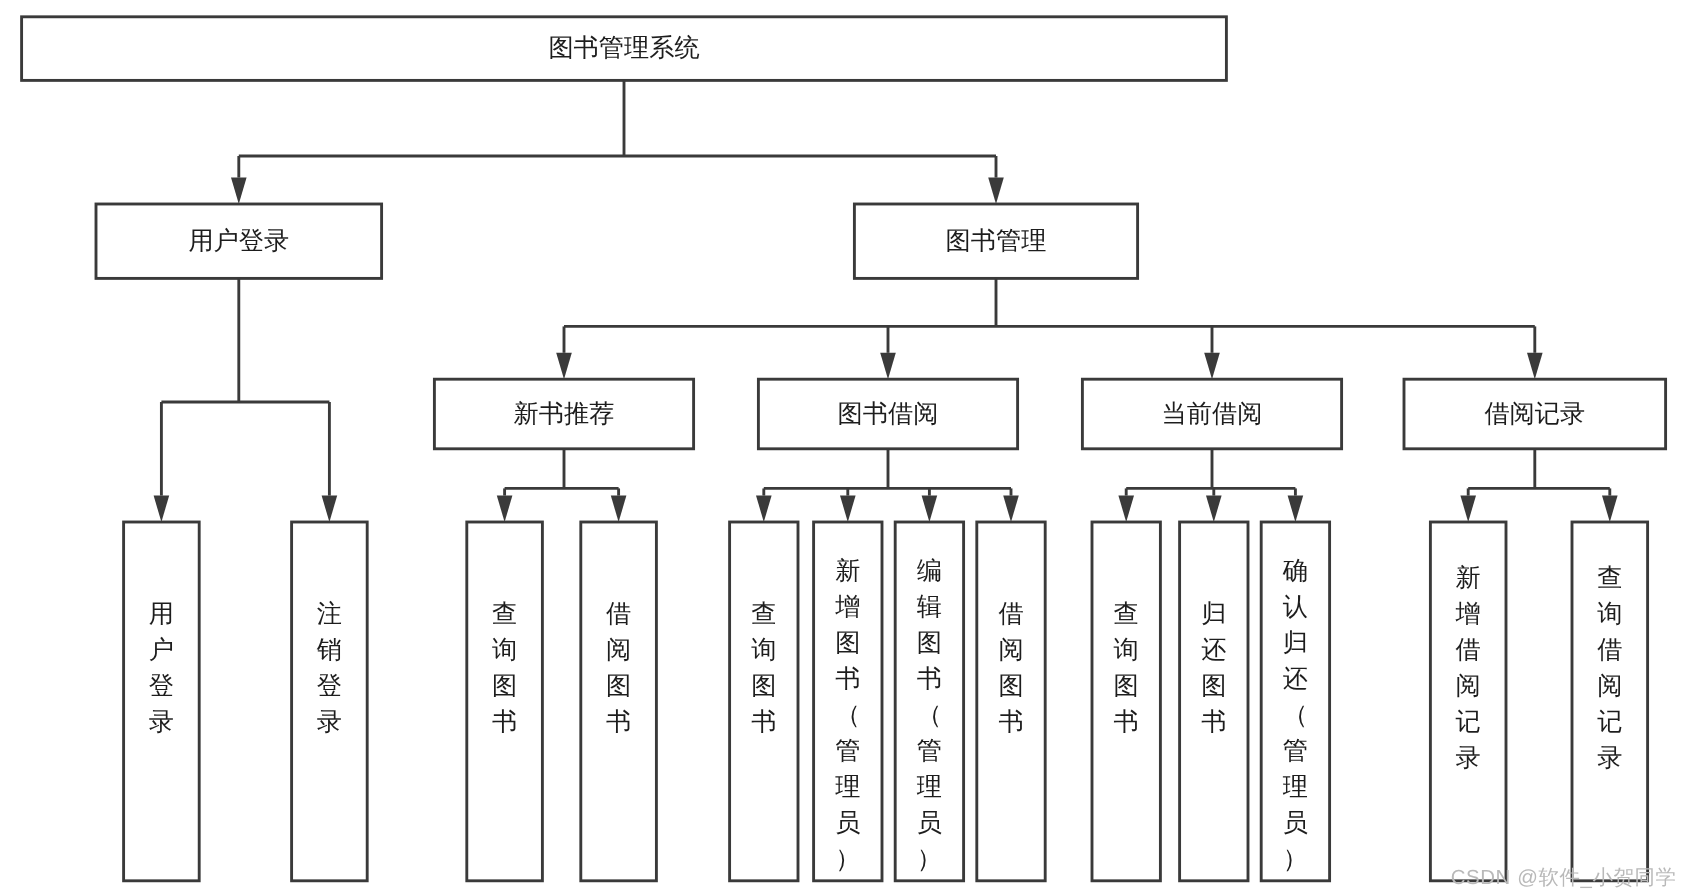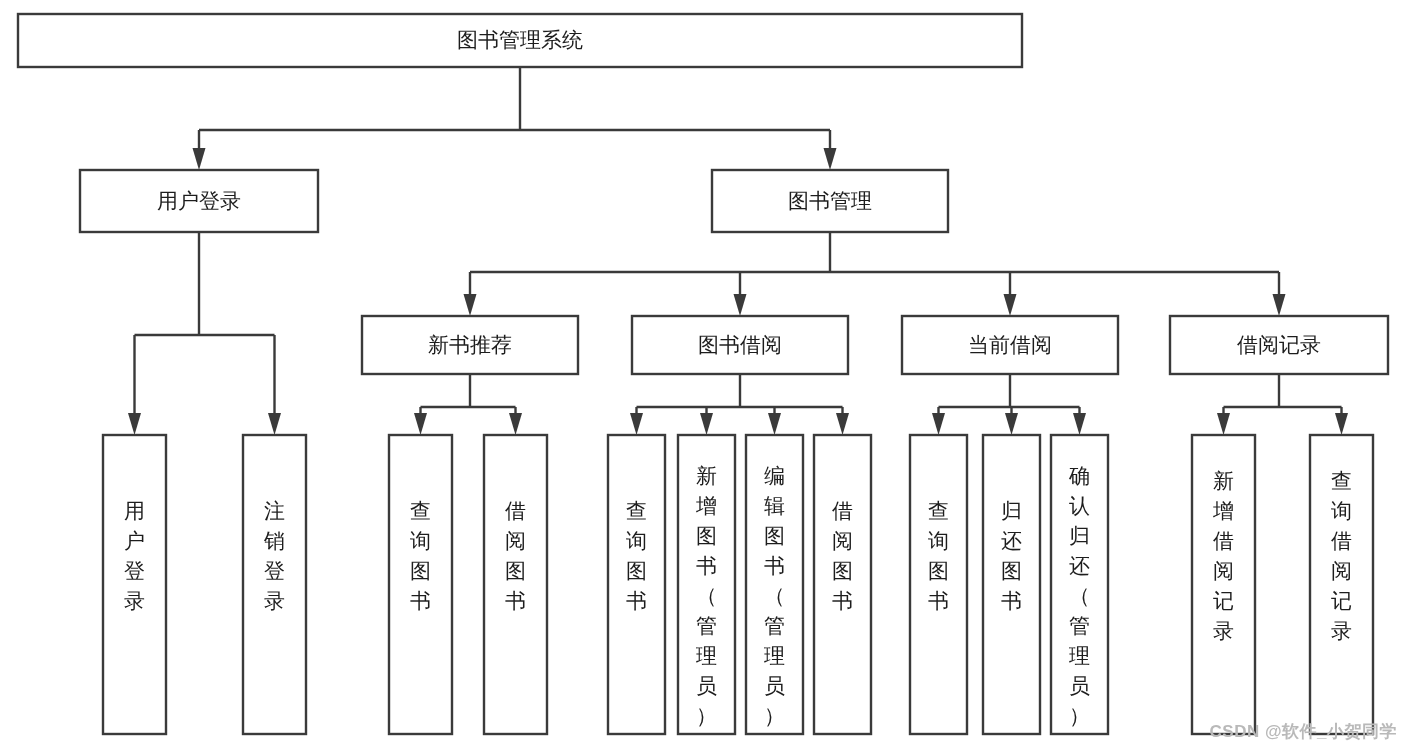--- a/index.html
+++ b/index.html
@@ -60,21 +60,20 @@
   .watermark {
     position: absolute;
     right: 8px;
     bottom: 4px;
     font-family: "Liberation Sans", "DejaVu Sans", sans-serif;
     font-size: 17px;
     color: #b9b9b9;
     letter-spacing: 0.5px;
     white-space: nowrap;
     user-select: none;
-    font-weight: bold;
   }
 </style>
 </head>
 <body>
 
 <div id="diagram-root">
   <svg id="tree-svg" viewBox="0 0 1405 747" xmlns="http://www.w3.org/2000/svg">
     <g id="edges-layer">
         <g>
           <line class="connector" x1="520" y1="67" x2="520" y2="130"></line>

